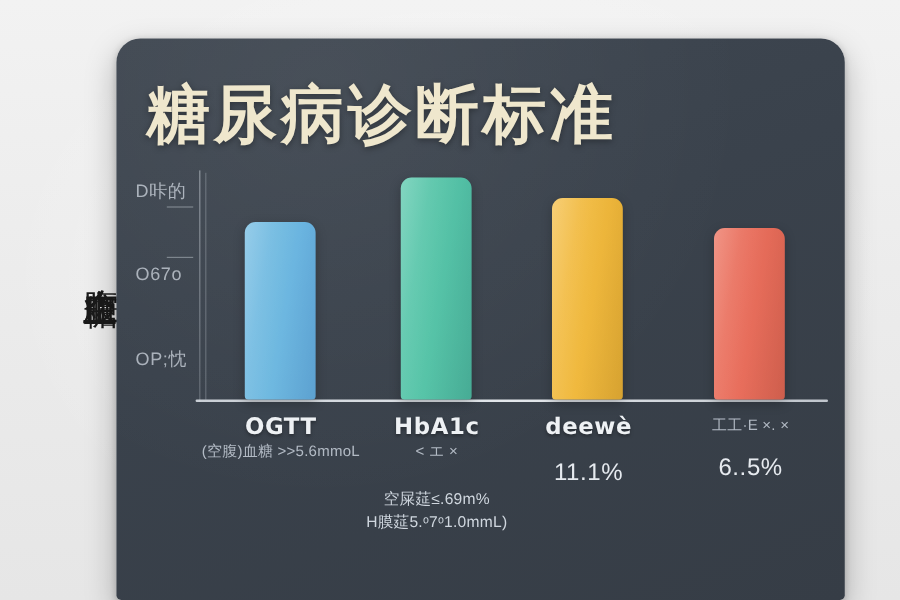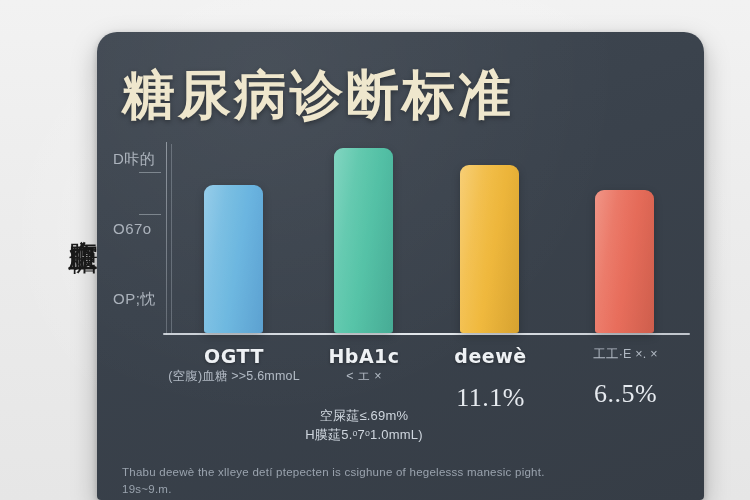--- a/index.html
+++ b/index.html
@@ -199,24 +199,24 @@
     font-family: "Liberation Sans", sans-serif;
   }
   .bar-detail .big {
     font-size: 20px;
     font-weight: 400;
     color: #e9edf2;
     letter-spacing: 0;
   }
   .bar-value {
     margin-top: 16px;
-    font-size: 26px;
+    font-size: 20px;
     color: #e6eaef;
     letter-spacing: 0.5px;
-    font-family: Liberation Serif, serif;
+    font-family: Liberation Sans, sans-serif;
     white-space: nowrap;
   }
 
   
   #footnote {
     position: absolute;
     left: 25px;
     top: 432px;
     width: 540px;
     font-size: 11.5px;
@@ -283,18 +283,14 @@
       <div class="bar-value">11.1%</div>
     </div>
 
     <div class="bar-group" style="left:455px; top:313px; width:147px;">
       <div class="bar-sub">工工·E  ×. ×</div>
       <div class="bar-value">6..5%</div>
     </div>
 
   </div>
 
-  <div id="footnote">
-    <div>Thabu deewè the xlleye detí ptepecten is csighune of hegelesss manesic pight.</div>
-    <div>19s~9.m.</div>
-  </div>
 
 </div>
 
 </body></html>

